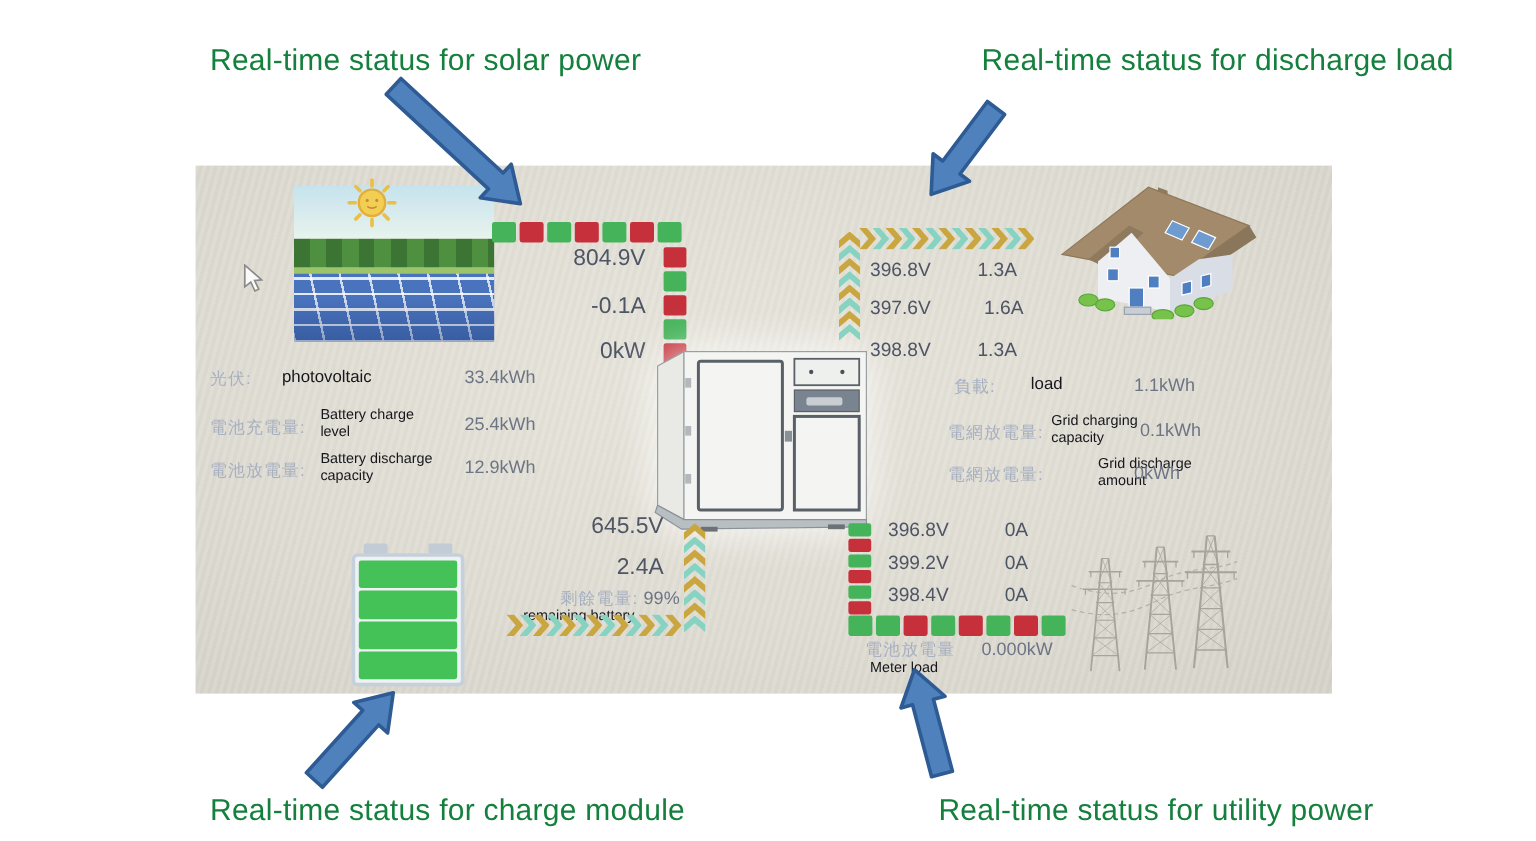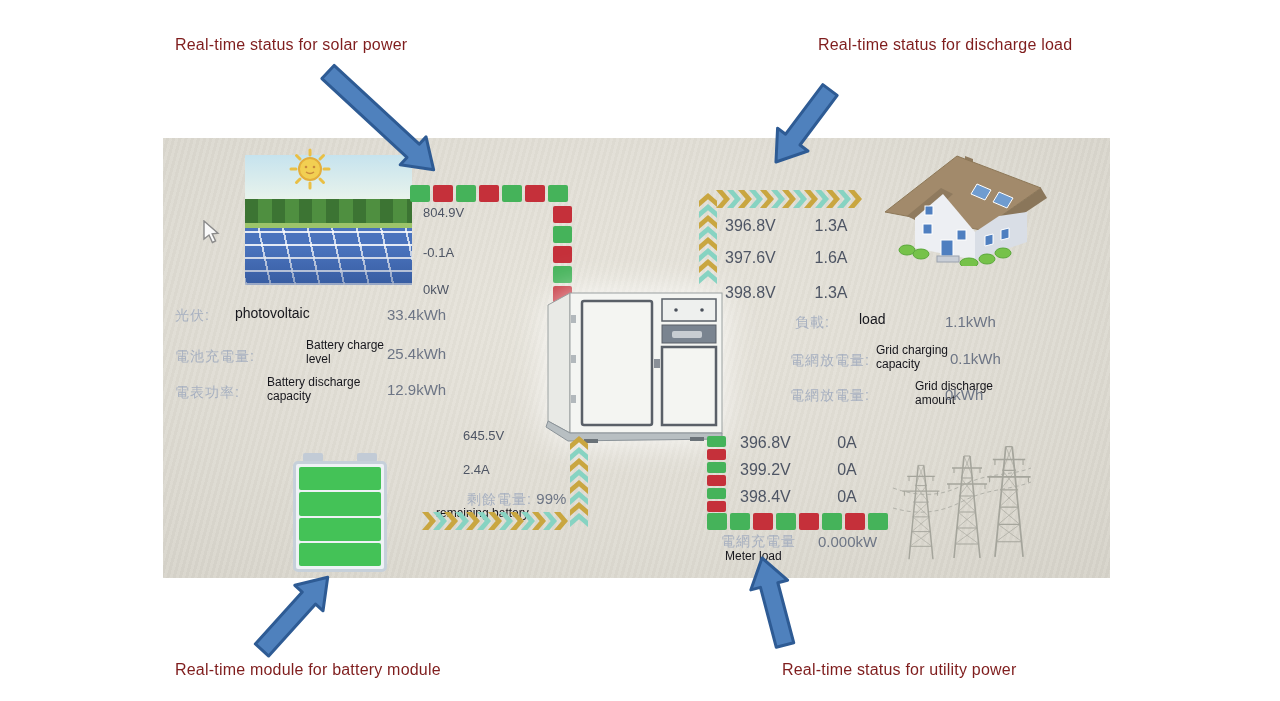--- a/index.html
+++ b/index.html
@@ -1,21 +1,21 @@
 <!DOCTYPE html>
 <html><head>
 <meta charset="utf-8">
 <style>
   html,body{margin:0;padding:0;}
   body{
     width:1280px;height:701px;background:#ffffff;position:relative;overflow:hidden;
     font-family:"Liberation Sans",sans-serif;
   }
   .abs{position:absolute;}
-  .annotation{position:absolute;font-size:16px;color:#7f1d1d;letter-spacing:.2px;}
+  .annotation{position:absolute;font-size:25px;color:#15803d;letter-spacing:.2px;}
   
   #photo{
     position:absolute;left:163px;top:138px;width:947px;height:440px;
     background:
       repeating-linear-gradient(105deg, rgba(255,255,255,.045) 0 3px, rgba(0,0,0,.02) 3px 6px),
       radial-gradient(ellipse at 46% 40%, #e8e5dc 0%, #e0ddd4 55%, #d6d3ca 100%);
   }
   
   .solar-img{left:82px;top:17px;width:167px;height:130px;overflow:hidden;border-radius:1px;}
   .solar-sky{height:44px;background:linear-gradient(#c6e3ee,#e8f3ec);}
@@ -38,41 +38,41 @@
   
   .flow-right{display:flex;position:absolute;}
   .flow-right .chev{width:14px;height:18px;margin-left:-3px;flex:none;
     clip-path:polygon(0 0,45% 0,100% 50%,45% 100%,0 100%,55% 50%);}
   .flow-up{display:flex;flex-direction:column;position:absolute;}
   .flow-up .chev{width:18px;height:14px;margin-bottom:-3px;flex:none;
     clip-path:polygon(0 100%,0 55%,50% 0,100% 55%,100% 100%,50% 45%);}
   .chev-g{background:#c9a640;}
   .chev-t{background:#87d3c2;}
   
-  .val-lg{font-size:13px;color:#4e5564;text-align:left;}
+  .val-lg{font-size:19px;color:#4e5564;text-align:right;}
   .phase-v{font-size:16px;color:#4e5564;}
   .phase-a{font-size:16px;color:#4e5564;text-align:center;}
   .zh{font-size:14px;color:#a7b0c0;letter-spacing:1px;white-space:nowrap;}
   .en-black{font-size:14px;color:#16161c;white-space:nowrap;margin-left:20px;}
   .small-en{font-size:12px;color:#16161c;line-height:1.15;}
   .kwh{font-size:15px;color:#6d7585;white-space:nowrap;}
   
   .battery{left:130px;top:315px;width:94px;height:119px;}
   .bat-term{position:absolute;top:0;width:20px;height:9px;background:#c2cbd6;border-radius:2px;}
   .bat-body{position:absolute;top:8px;left:0;right:0;bottom:0;border:3px solid #c6d0da;
     border-radius:5px;background:#eef2f5;padding:3px;display:flex;flex-direction:column;gap:2px;}
   .bat-cell{flex:1;background:#44c257;border-radius:2px;}
   .cabinet-wrap{left:377px;top:147px;width:190px;height:160px;filter:drop-shadow(0 0 18px rgba(255,255,255,.85));}
 </style>
 </head>
 <body>
 
 <div class="annotation" style="left:175px;top:36px;">Real-time status for solar power</div>
 <div class="annotation" style="left:818px;top:36px;">Real-time status for discharge load</div>
-<div class="annotation" style="left:175px;top:661px;">Real-time module for battery module</div>
+<div class="annotation" style="left:175px;top:661px;">Real-time status for charge module</div>
 <div class="annotation" style="left:782px;top:661px;">Real-time status for utility power</div>
 
 <div id="photo">
 
   <svg class="abs" style="left:38px;top:82px;" width="22" height="26">
     <path d="M3,1 L3,19 L8,15 L11.4,22.5 L14.6,21 L11.2,13.8 L17,13.2 Z" fill="#fafafa" stroke="#8a8a8a" stroke-width="1.4"></path>
   </svg>
 
   <div class="abs solar-img">
     <div class="solar-sky"></div>
@@ -117,24 +117,24 @@
 
   <div class="abs val-lg" style="left:260px;top:67px;width:115px;">804.9V</div>
   <div class="abs val-lg" style="left:260px;top:107px;width:115px;">-0.1A</div>
   <div class="abs val-lg" style="left:260px;top:144px;width:115px;">0kW</div>
 
   <div class="abs zh" style="left:12px;top:169px;">光伏:</div>
   <div class="abs en-black" style="left:52px;top:167px;">photovoltaic</div>
   <div class="abs kwh" style="left:224px;top:168px;">33.4kWh</div>
 
   <div class="abs zh" style="left:12px;top:210px;">電池充電量:</div>
-  <div class="abs small-en" style="left:104px;top:201px;width:86px;margin-left:39px;">Battery charge level</div>
+  <div class="abs small-en" style="left:104px;top:201px;width:86px;">Battery charge level</div>
   <div class="abs kwh" style="left:224px;top:207px;">25.4kWh</div>
 
-  <div class="abs zh" style="left:12px;top:246px;">電表功率:</div>
+  <div class="abs zh" style="left:12px;top:246px;">電池放電量:</div>
   <div class="abs small-en" style="left:104px;top:238px;width:100px;">Battery discharge capacity</div>
   <div class="abs kwh" style="left:224px;top:243px;">12.9kWh</div>
 
   <svg class="abs cabinet-wrap" viewBox="0 0 190 160">
     <polygon points="8,20 30,8 30,148 8,136" fill="#e9eae6" stroke="#9aa0a0" stroke-width="1"></polygon>
     <rect x="30" y="8" width="152" height="140" fill="#f4f5f2" stroke="#9aa0a0" stroke-width="1"></rect>
     <rect x="42" y="16" width="70" height="124" rx="2" fill="none" stroke="#5a6068" stroke-width="2.5"></rect>
     <rect x="122" y="14" width="54" height="22" fill="#eef0ee" stroke="#5a6068" stroke-width="1.5"></rect>
     <circle cx="136" cy="25" r="1.8" fill="#4a505a"></circle>
       <circle cx="162" cy="25" r="1.8" fill="#4a505a"></circle>
@@ -197,21 +197,21 @@
         <ellipse cx="40" cy="104" rx="8" ry="5"></ellipse>
       <ellipse cx="88" cy="113" rx="9" ry="5"></ellipse>
         <ellipse cx="106" cy="109" rx="8" ry="5"></ellipse>
       <ellipse cx="122" cy="103" rx="8" ry="5"></ellipse>
     </g>
   </svg>
 
   <div class="abs phase-v" style="left:562px;top:79px;">396.8V</div>
   <div class="abs phase-a" style="left:646px;top:79px;width:44px;">1.3A</div>
   <div class="abs phase-v" style="left:562px;top:111px;">397.6V</div>
-  <div class="abs phase-a" style="left:646px;top:111px;width:44px;">1.6A</div>
+  <div class="abs phase-a" style="left:646px;top:111px;width:44px;text-align:right;">1.6A</div>
   <div class="abs phase-v" style="left:562px;top:146px;">398.8V</div>
   <div class="abs phase-a" style="left:646px;top:146px;width:44px;">1.3A</div>
 
   <div class="abs zh" style="left:632px;top:176px;">負載:</div>
   <div class="abs en-black" style="left:676px;top:173px;">load</div>
   <div class="abs kwh" style="left:782px;top:175px;">1.1kWh</div>
 
   <div class="abs zh" style="left:627px;top:214px;">電網放電量:</div>
   <div class="abs small-en" style="left:713px;top:206px;width:76px;">Grid charging capacity</div>
   <div class="abs kwh" style="left:787px;top:212px;">0.1kWh</div>
@@ -284,21 +284,21 @@
       <span class="seg seg-g"></span>
     </div>
 
   <div class="abs phase-v" style="left:577px;top:296px;">396.8V</div>
   <div class="abs phase-a" style="left:664px;top:296px;width:40px;">0A</div>
   <div class="abs phase-v" style="left:577px;top:323px;">399.2V</div>
   <div class="abs phase-a" style="left:664px;top:323px;width:40px;">0A</div>
   <div class="abs phase-v" style="left:577px;top:350px;">398.4V</div>
   <div class="abs phase-a" style="left:664px;top:350px;width:40px;">0A</div>
 
-  <div class="abs zh" style="left:558px;top:395px;">電網充電量</div>
+  <div class="abs zh" style="left:558px;top:395px;">電池放電量</div>
   <div class="abs kwh" style="left:655px;top:395px;">0.000kW</div>
   <div class="abs small-en" style="left:562px;top:412px;">Meter load</div>
 
   <svg class="abs" style="left:728px;top:298px;" width="142" height="136" viewBox="0 0 142 136">
     <defs>
       <g id="twr" stroke="#a5a59c" fill="none">
         <path d="M-13,110 L-3,8 M13,110 L3,8" stroke-width="1.6"></path>
         <path d="M-12,96 H12 M-10,80 H10 M-9,64 H9 M-8,48 H8 M-6,30 H6 M-3,8 H3" stroke-width="1"></path>
         <path d="M-12,96 L10,80 M12,96 L-10,80 M-10,80 L9,64 M10,80 L-9,64 M-9,64 L8,48 M9,64 L-8,48 M-8,48 L6,30 M8,48 L-6,30 M-6,30 L3,8 M6,30 L-3,8" stroke-width="0.6"></path>
         <path d="M-20,36 H20 M-15,20 H15" stroke-width="1.4"></path>

